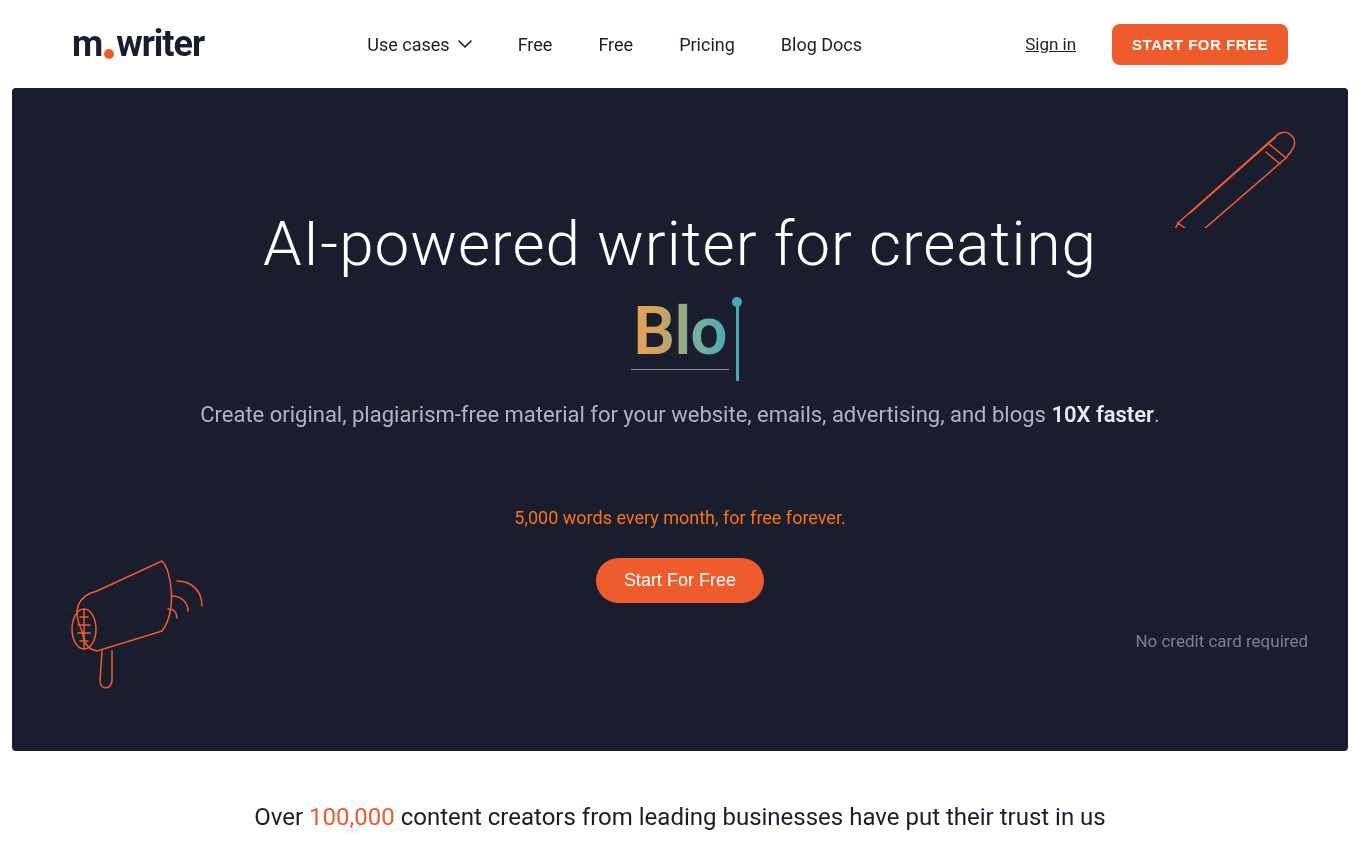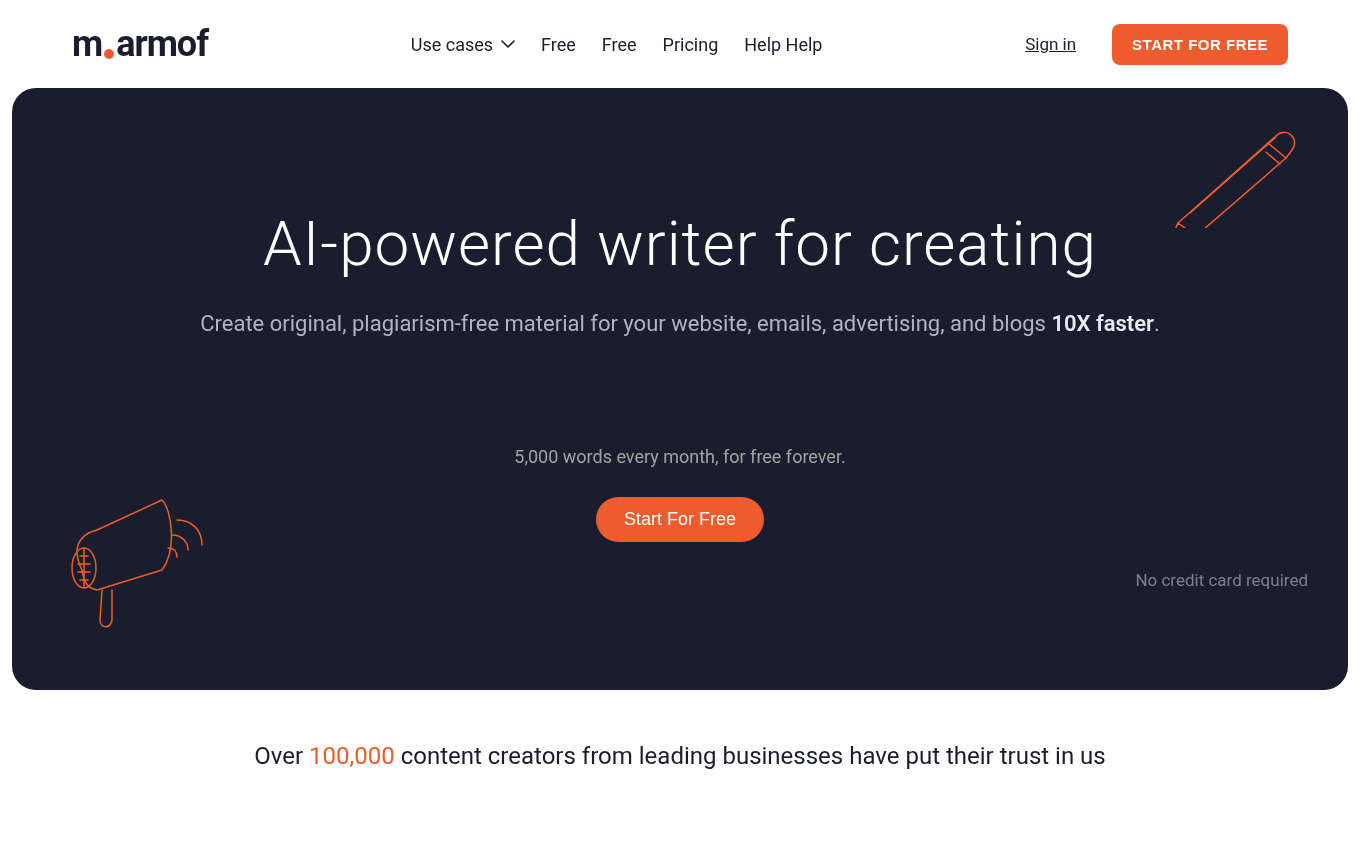--- a/index.html
+++ b/index.html
@@ -33,21 +33,21 @@
       height: 10px;
       background: #ee5c2d;
       border-radius: 50%;
       margin: 0 2px;
       position: relative;
       top: 10px;
     }
     .nav {
       display: flex;
       align-items: center;
-      gap: 26px;
+      gap: 46px;
     }
     .nav-item {
       font-size: 18px;
       color: #1a1d2e;
       cursor: pointer;
       display: flex;
       align-items: center;
       gap: 8px;
     }
     .chevron-down {
@@ -76,21 +76,21 @@
       border-radius: 8px;
       font-size: 15px;
       font-weight: 600;
       letter-spacing: 0.5px;
       cursor: pointer;
     }
     
     
     .hero {
       background: #1a1d2e;
-      border-radius: 24px;
+      border-radius: 4px;
       margin: 0 12px;
       padding: 120px 40px 100px;
       position: relative;
       overflow: hidden;
       text-align: center;
       color: #fff;
     }
     .hero-title {
       font-size: 62px;
       font-weight: 300;
@@ -138,23 +138,23 @@
       background: #4aa8b5;
     }
     .hero-sub {
       margin-top: 29px;
       font-size: 22px;
       color: #b0b4c4;
       line-height: 1.45;
     }
     .hero-sub strong { color: #e8ebf2; font-weight: 600; }
     .hero-line2 {
-      margin-top: 106px;
+      margin-top: 76px;
       font-size: 18px;
-      color: #a3a3a3;
+      color: #f97316;
     }
     .btn-hero {
       margin-top: 30px;
       background: #ee5c2d;
       color: #fff;
       border: none;
       padding: 12px 28px;
       border-radius: 999px;
       font-size: 18px;
       cursor: pointer;
@@ -192,35 +192,35 @@
     .trust-highlight { color: #ee5c2d; }
   </style>
 </head>
 <body>
 
 <div class="container">
   <header class="header">
     <div class="logo">
       <span>m</span>
         <span class="logo-dot"></span>
-        <span>armof</span>
+        <span>writer</span>
     </div>
     <nav class="nav">
       <div class="nav-item">
         <span>Use cases</span>
         <span class="chevron-down">
           <svg viewBox="0 0 14 8" width="14" height="8">
               <path d="M1 1l6 6 6-6" fill="none" stroke="#1a1d2e" stroke-width="1.6" stroke-linecap="round" stroke-linejoin="round"></path>
             </svg>
         </span>
       </div>
       <div class="nav-item">Free</div>
       <div class="nav-item">Free</div>
       <div class="nav-item">Pricing</div>
-      <div class="nav-item">Help Help</div>
+      <div class="nav-item">Blog Docs</div>
     </nav>
     <div class="header-actions">
       <a class="signin-link">Sign in</a>
       <button class="btn-cta">START FOR FREE</button>
     </div>
   </header>
 
   <section class="hero">
     <div class="deco-pencil">
       <svg viewBox="0 0 130 100" width="130" height="100">
@@ -242,20 +242,26 @@
           <path d="M18 66 L26 66 M16 74 L28 74 M16 82 L28 82 M18 90 L26 90"></path>
           <path d="M40 100 L38 130 C38 138 48 140 50 130 L50 100"></path>
           <path d="M115 30 C130 30 140 40 140 55"></path>
           <path d="M110 45 C120 45 126 52 126 60"></path>
           <path d="M106 58 C112 58 115 62 115 67"></path>
         </g>
       </svg>
     </div>
 
     <h1 class="hero-title">AI-powered writer for creating</h1>
+    <div class="hero-typed-wrap">
+      <span class="hero-typed">Blo</span>
+      <span class="cursor-dot"></span>
+      <span class="cursor-line"></span>
+      <span class="hero-typed-underline"></span>
+    </div>
     <p class="hero-sub">
       <span>Create original, plagiarism-free material for your website, emails, advertising, and blogs </span><strong>10X faster</strong><span>.</span>
     </p>
     <p class="hero-line2">5,000 words every month, for free forever.</p>
     <button class="btn-hero">Start For Free</button>
     <p class="hero-small">No credit card required</p>
   </section>
 
   <p class="trust-line">
     <span>Over </span><span class="trust-highlight">100,000</span><span> content creators from leading businesses have put their trust in us</span>

